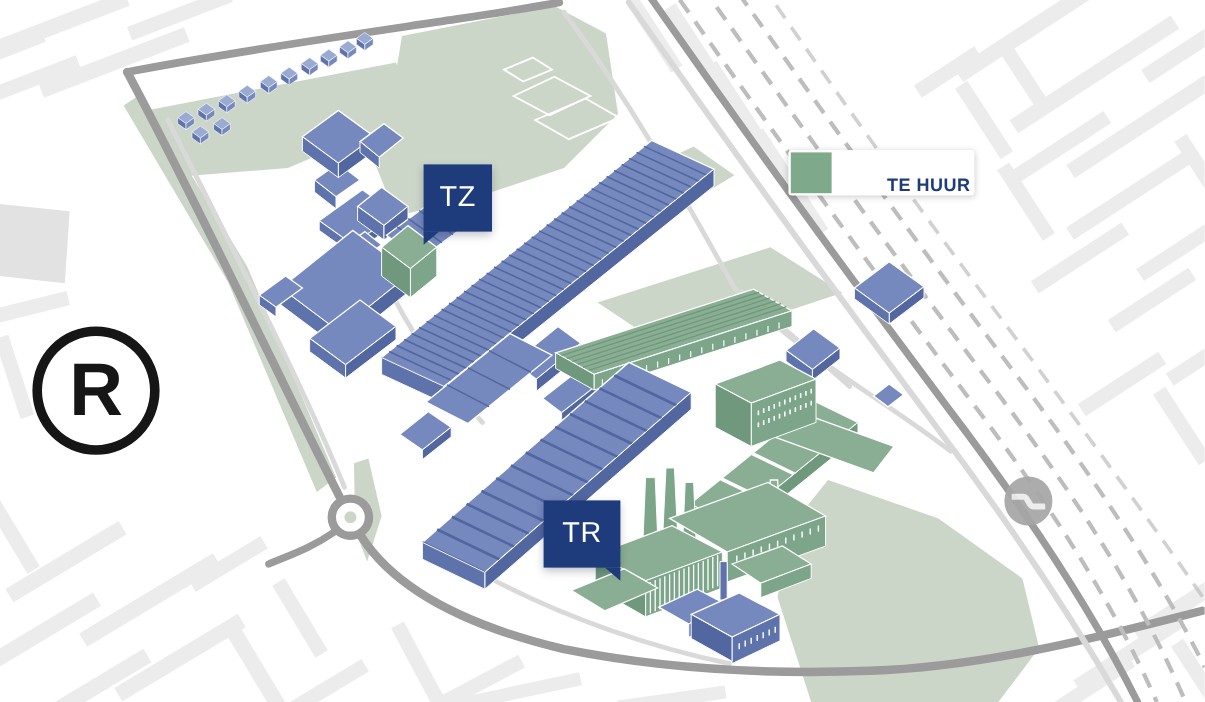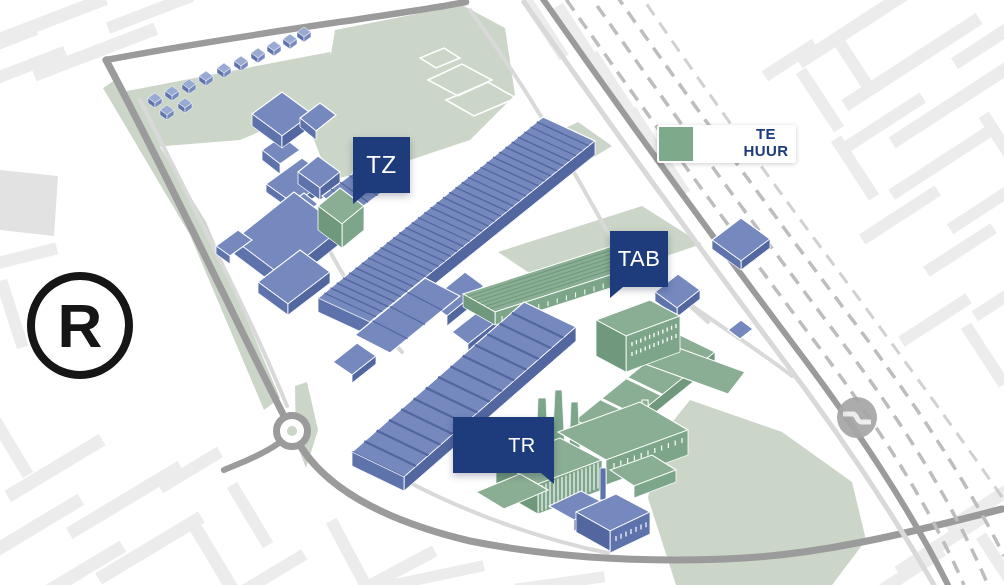--- a/index.html
+++ b/index.html
@@ -31,25 +31,25 @@
   
   .marker{position:absolute;background:var(--navy,#1E3B7B);color:#fff;font-weight:normal;
           display:flex;align-items:center;justify-content:center;letter-spacing:.5px;
           box-shadow:0 3px 7px rgba(20,30,60,.28);cursor:pointer;}
   .marker::after{content:"";position:absolute;width:0;height:0;bottom:-11px;}
   .tail-left::after{left:0;border-top:11px solid var(--navy,#1E3B7B);border-right:13px solid transparent;}
   .tail-right::after{right:0;border-top:11px solid var(--navy,#1E3B7B);border-left:13px solid transparent;}
   #m-tz {left:353px;top:137px;width:57px;height:56px;font-size:24px;}
   #m-tab{left:610px;top:231px;width:58px;height:56px;font-size:22px;}
   #m-tq {left:709px;top:289px;width:57px;height:60px;font-size:24px;}
-  #m-tr {left:453px;top:417px;width:64px;height:56px;font-size:20px;padding-left:37px;}
+  #m-tr {left:453px;top:417px;width:64px;height:56px;font-size:24px;}
 
   
-  .legend{position:absolute;left:657px;top:125px;width:139px;height:38px;background:#fff;
-          border-radius:3px;box-shadow:0 1px 5px rgba(0,0,0,.2);display:flex;align-items:flex-start;gap:41px;}
+  .legend{position:absolute;left:657px;top:125px;width:155px;height:38px;background:#fff;
+          border-radius:3px;box-shadow:0 1px 5px rgba(0,0,0,.2);display:flex;align-items:flex-end;gap:41px;}
   .legend .swatch{width:34px;height:34px;margin:2px;background:var(--legend-green,#7FA98B);}
   .legend .text{flex:1;text-align:center;color:var(--navy,#1E3B7B);font-weight:bold;
                 font-size:15px;letter-spacing:.4px;}
 
   
   .brand{position:absolute;left:27px;top:272px;width:106px;height:107px;border:8px solid #161616;
          border-radius:50%;box-sizing:border-box;display:flex;align-items:center;justify-content:center;
          color:#161616;font-weight:bold;font-size:62px;line-height:1;}
 
   
@@ -457,21 +457,20 @@
           <line x1="631" y1="529.1" x2="631" y2="534.1" class="tick" stroke-width="1.2"></line>
           <line x1="636" y1="526.8" x2="636" y2="531.8" class="tick" stroke-width="1.2"></line>
           <line x1="641" y1="524.5" x2="641" y2="529.5" class="tick" stroke-width="1.2"></line>
           <line x1="646" y1="522.2" x2="646" y2="527.2" class="tick" stroke-width="1.2"></line>
         </g>
     <polygon class="bd" points="576,512 610,531 610,551 576,532"></polygon>
   </g>
 </svg>
 
 <div class="marker tail-left" id="m-tz">TZ</div>
-<div class="marker tail-left" id="m-tab">TAB</div>
 <div class="marker tail-right" id="m-tr">TR</div>
 
 <div class="legend">
   <div class="swatch"></div>
   <div class="text">TE HUUR</div>
 </div>
 
 <div class="brand">R</div>
 
 <div class="ns">

